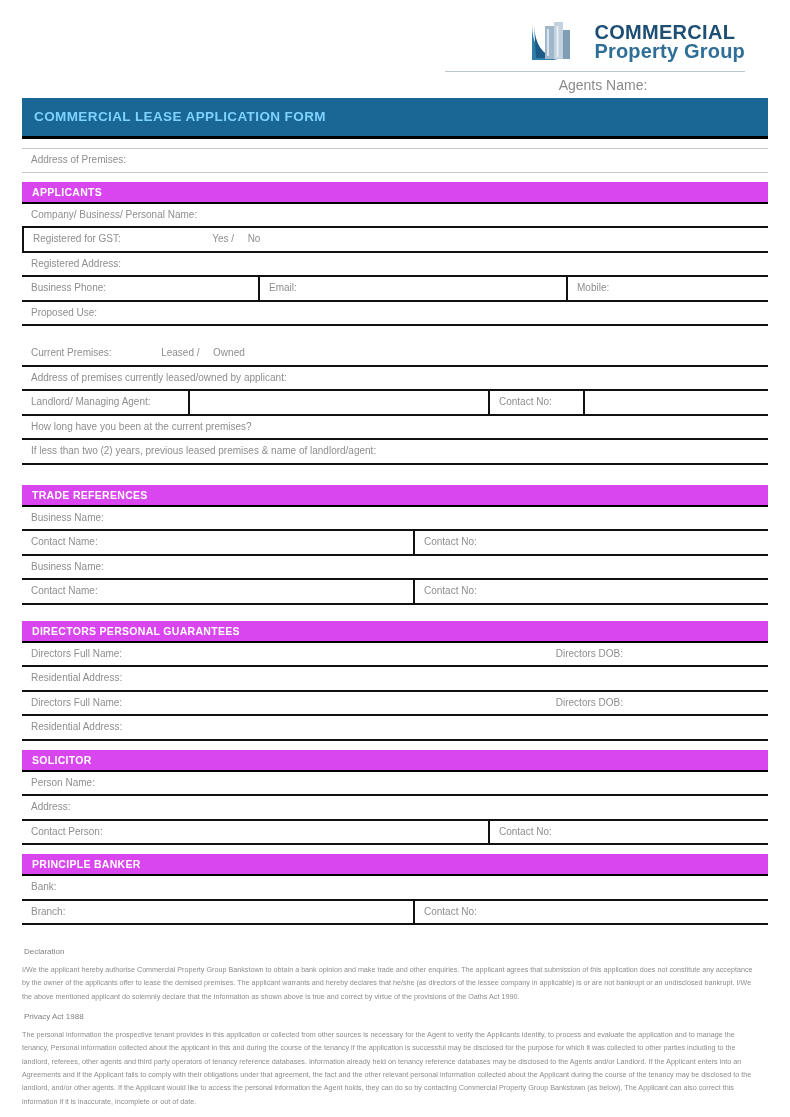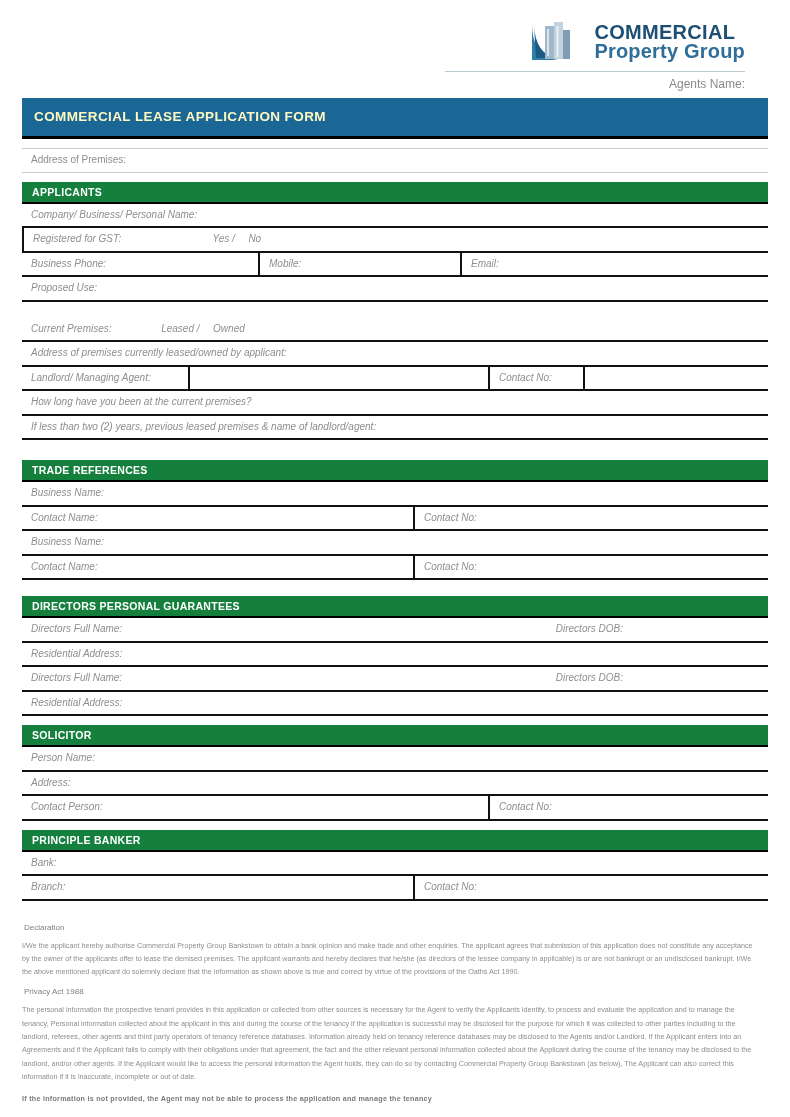--- a/index.html
+++ b/index.html
@@ -40,46 +40,46 @@
     font-size: 20px; font-weight: bold; letter-spacing: 0.2px;
     color: #2f6e96; margin-top: -1px;
   }
   .logo-rule {
     margin-top: 3px;
     border-bottom: 1px solid #b9c7cf;
     width: 100%;
   }
   .agents-name {
     margin-top: 5px;
-    font-size: 12px;
+    font-size: 14px;
     color: #8a8a8a;
-    text-align: right;
+    text-align: center;
     padding-left: 16px;
   }
 
   
   .form-wrap {
     position: absolute;
     left: 22px;
     top: 98px;
     width: 746px;
   }
 
   .title-bar {
     background: #1a6694;
-    color: #fef9c3;
+    color: #7dd3fc;
     font-size: 13.5px;
     font-weight: bold;
     letter-spacing: 0.4px;
     padding: 11px 12px 12px 12px;
     border-bottom: 3px solid #000000;
   }
 
   .sec-bar {
-    background: #15803d;
+    background: #d946ef;
     color: #ffffff;
     font-size: 10.5px;
     font-weight: bold;
     letter-spacing: 0.3px;
     padding: 4px 10px 4px 10px;
     border-bottom: 2px solid #000000;
   }
 
   .gap-sm { height: 9px; }
   .gap-md { height: 16px; }
@@ -97,21 +97,21 @@
     padding: 5px 0 5px 9px;
     min-height: 19px;
     line-height: 1.25;
     flex: 1 1 auto;
   }
   .cell.blank { color: transparent; }
 
   
   .b-thin-t { border-top: 1px solid #c9c9c9; }
   .b-thin-b { border-bottom: 1px solid #c9c9c9; }
-  .b-thick-b { border-bottom: 2px solid #111111; font-style: italic; }
+  .b-thick-b { border-bottom: 2px solid #111111; }
   .v-div { border-left: 2px solid #111111; }
 
   .spread { display: flex; justify-content: space-between; }
   .inline-gap-1 { display: inline-block; width: 44px; }
   .inline-gap-2 { display: inline-block; width: 86px; }
   .dob-push { margin-left: auto; padding-right: 145px; }
 
   
   .decl {
     margin-top: 22px;
@@ -184,25 +184,28 @@
     <div class="row b-thick-b">
       <div class="cell v-div" style="flex:1 1 auto;">
         <span>Registered for GST:</span>
         <span class="inline-gap-2"></span>
         <span>Yes /</span>
         <span style="display:inline-block;width:8px;"></span>
         <span>No</span>
       </div>
     </div>
 
+    <div class="row b-thick-b">
+      <div class="cell">Registered Address:</div>
+    </div>
 
     <div class="row b-thick-b">
       <div class="cell" style="flex:0 0 236px;">Business Phone:</div>
+      <div class="cell v-div" style="flex:1 1 auto;">Email:</div>
       <div class="cell v-div" style="flex:0 0 202px;">Mobile:</div>
-      <div class="cell v-div" style="flex:1 1 auto;">Email:</div>
     </div>
 
     <div class="row b-thick-b">
       <div class="cell">Proposed Use:</div>
     </div>
 
     <div class="gap-md"></div>
 
     <div class="row b-thick-b">
       <div class="cell">

